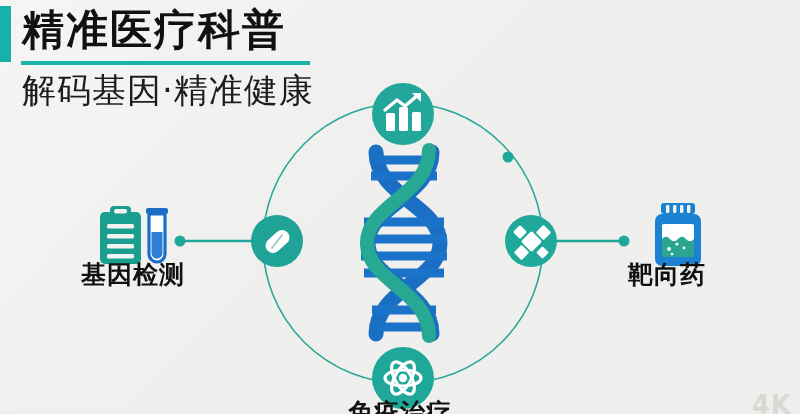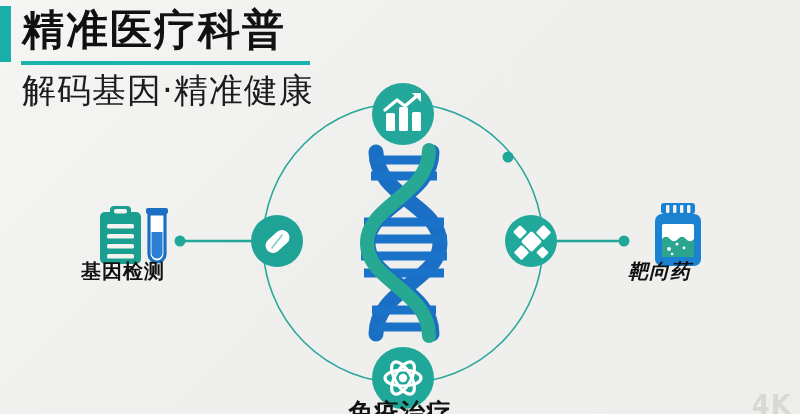--- a/index.html
+++ b/index.html
@@ -69,28 +69,28 @@
     width: 800px;
     height: 414px;
   }
   .stage svg {
     display: block;
   }
 
   
   .side-label {
     position: absolute;
-    font-size: 20px;
+    font-size: 25px;
     font-weight: bold;
     color: #111111;
     letter-spacing: 1px;
     white-space: nowrap;
   }
   .label-left  { left: 81px;  top: 258px; }
-  .label-right { left: 628px; top: 258px; font-style: italic; }
+  .label-right { left: 628px; top: 258px; }
   .label-bottom {
     position: absolute;
     left: 0;
     right: 0;
     top: 396px;
     text-align: center;
     font-size: 25px;
     font-weight: bold;
     color: #111111;
     letter-spacing: 1px;

